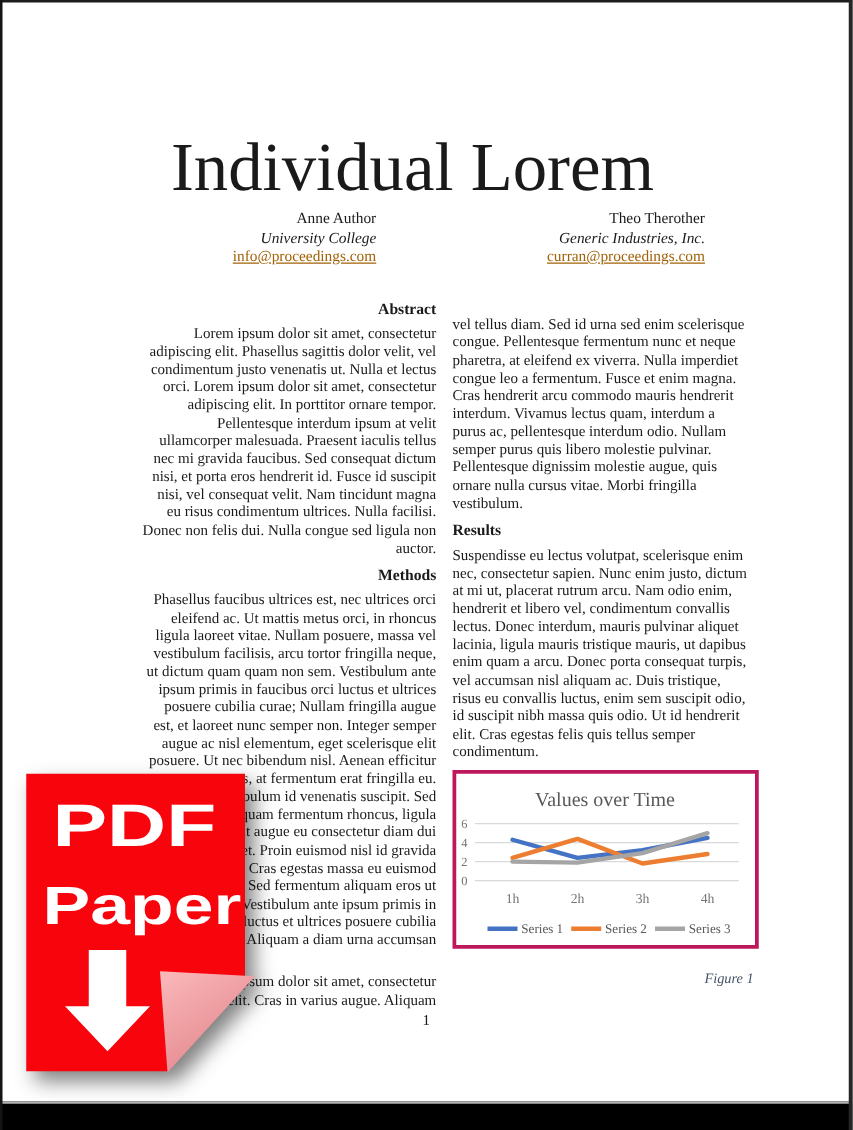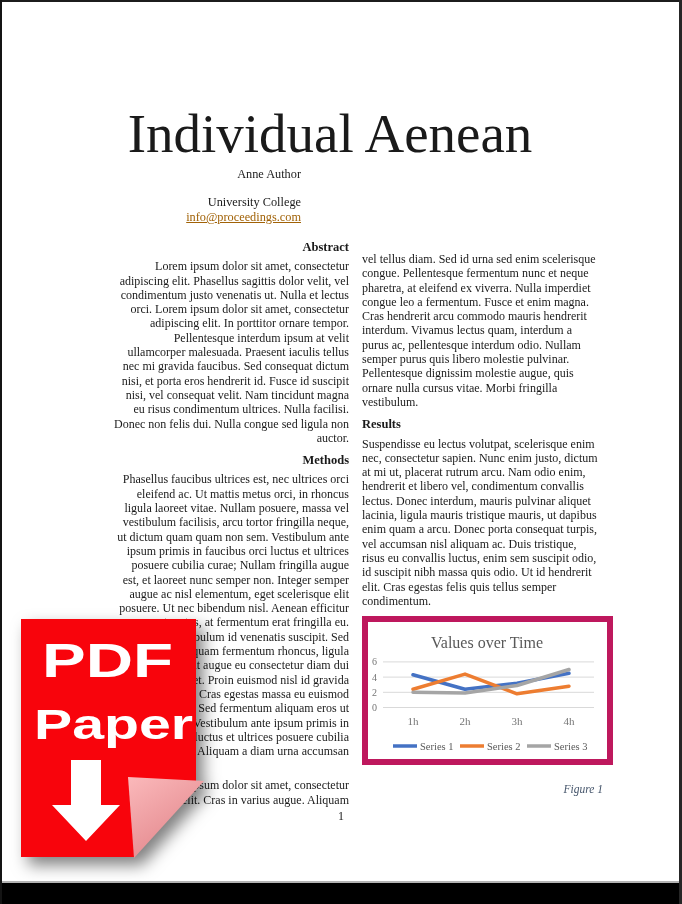--- a/index.html
+++ b/index.html
@@ -12,54 +12,59 @@
   .edge-bottom{position:absolute;left:0;top:881px;width:682px;height:23px;background:#000;
                border-top:2px solid #b3b3b3;z-index:38;}
 
   .paper-title{position:absolute;left:0;top:66px;width:660px;text-align:center;
                font-size:55px;line-height:62px;font-weight:400;}
 
   .author-block{position:absolute;top:167px;width:220px;text-align:right;
                 font-size:12.3px;line-height:15.6px;}
   .author-1{left:81px;}
   .author-2{left:344px;}
-  .affiliation{margin-top:12px;}
+  .affiliation{font-style:italic;}
   .email{color:#a16207;text-decoration:underline;cursor:pointer;}
 
   .col{position:absolute;font-size:12px;line-height:14.3px;}
   .col-left{left:81px;top:238px;width:268px;text-align:right;}
   .col-right{left:362px;top:252px;width:265px;}
   .col h3{font-size:12.5px;margin:2px 0 5px;font-weight:bold;}
   .col p{margin:0 0 8px;white-space:pre;}
   .col p.para-tall{margin-bottom:20px;}
 
-  .chart-box{width:239px;height:137px;border:6px solid #be185d;background:#fff;margin-top:0;}
+  .chart-box{width:239px;height:137px;border:3px solid #be185d;background:#fff;margin-top:0;}
   .chart-box svg{display:block;font-family:"Liberation Serif",serif;}
   .figure-caption{width:241px;text-align:right;font-style:italic;color:#44546A;
                   font-size:11.5px;margin-top:17px;}
 
   .page-number{position:absolute;left:0;top:809px;width:682px;text-align:center;font-size:12px;}
 
   .pdf-badge{position:absolute;left:21px;top:619px;width:178px;height:240px;z-index:30;
              overflow:visible;filter:drop-shadow(7px 8px 8px rgba(0,0,0,0.50));cursor:pointer;}
   .pdf-badge text{font-family:"Liberation Sans",sans-serif;font-weight:bold;fill:#fff;}
 </style>
 </head>
 <body>
 
 <div class="stage">
 
-  <h1 class="paper-title">Individual Aenean</h1>
+  <h1 class="paper-title">Individual Lorem</h1>
 
   <div class="author-block author-1">
     <div>Anne Author</div>
     <div class="affiliation">University College</div>
     <div><a class="email">info@proceedings.com</a></div>
   </div>
 
+  <div class="author-block author-2">
+    <div>Theo Therother</div>
+    <div class="affiliation">Generic Industries, Inc.</div>
+    <div><a class="email">curran@proceedings.com</a></div>
+  </div>
 
   <div class="col col-left">
     <h3>Abstract</h3>
     <p>Lorem ipsum dolor sit amet, consectetur
 adipiscing elit. Phasellus sagittis dolor velit, vel
 condimentum justo venenatis ut. Nulla et lectus
 orci. Lorem ipsum dolor sit amet, consectetur
 adipiscing elit. In porttitor ornare tempor.
 Pellentesque interdum ipsum at velit
 ullamcorper malesuada. Praesent iaculis tellus

